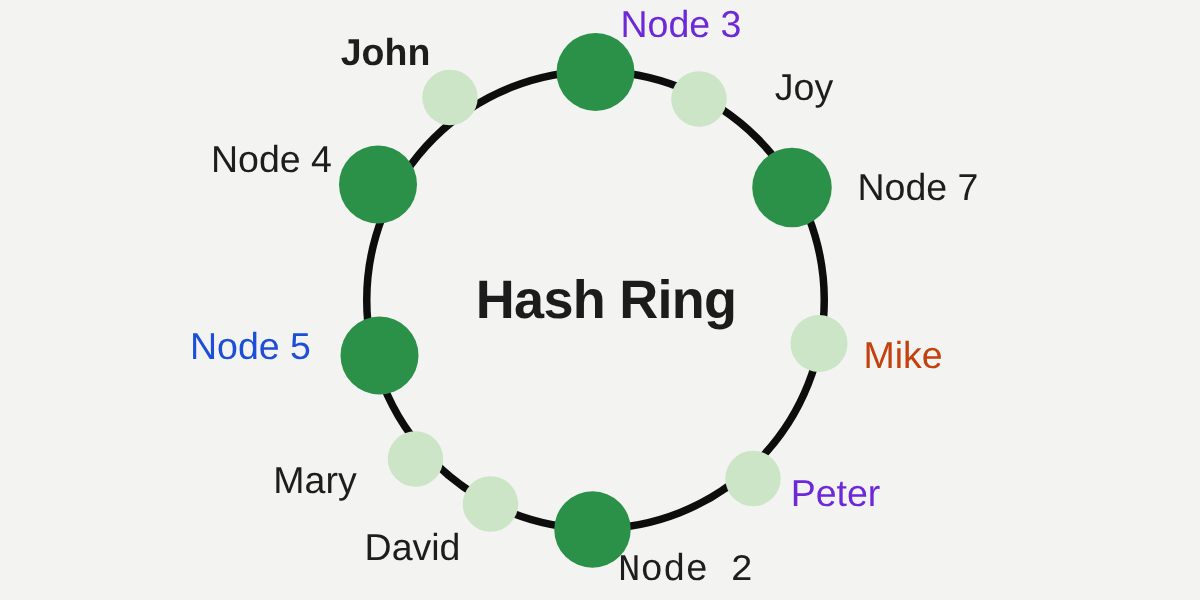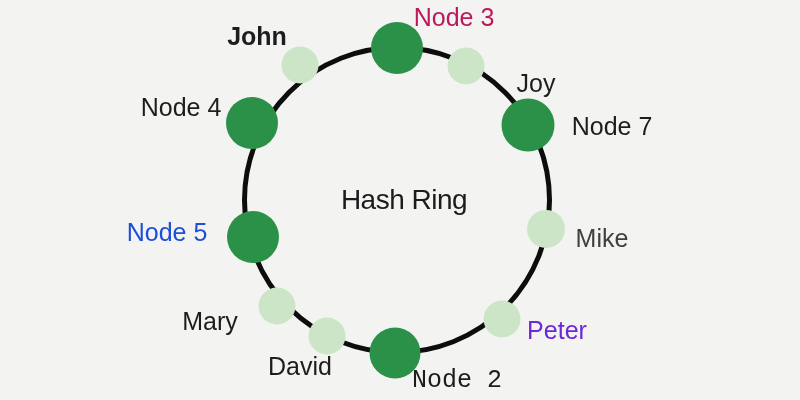--- a/index.html
+++ b/index.html
@@ -21,22 +21,22 @@
     position: absolute;
     left: 0;
     top: 0;
     width: 800px;
     height: 400px;
     display: block;
   }
   .center-title {
     position: absolute;
     transform: translate(-50%, -50%);
-    font-size: 28px;
-    font-weight: 400;
+    font-size: 36px;
+    font-weight: 700;
     color: #1c1c1c;
     white-space: nowrap;
     letter-spacing: -0.5px;
   }
   .point-label {
     position: absolute;
     transform: translate(-50%, -50%);
     font-size: 25px;
     font-weight: 400;
     color: #1d1d1d;
@@ -56,25 +56,25 @@
       <circle cx="502" cy="319" r="18.5" fill="#cbe5c6"></circle>
       <circle cx="395" cy="353" r="25.5" fill="#2b9148"></circle>
       <circle cx="327" cy="336" r="18.5" fill="#cbe5c6"></circle>
       <circle cx="277" cy="306" r="18.5" fill="#cbe5c6"></circle>
       <circle cx="253" cy="237" r="26" fill="#2b9148"></circle>
       <circle cx="252" cy="123" r="26" fill="#2b9148"></circle>
       <circle cx="300" cy="65" r="18.5" fill="#cbe5c6"></circle>
     </svg>
   <div class="center-title" style="left: 404px; top: 200px;">Hash Ring</div>
   <div>
-      <div class="point-label" style="left: 454px; top: 17px; color: #be185d;">Node 3</div>
-      <div class="point-label" style="left: 536px; top: 59px; color: rgb(29, 29, 29); margin-top: 24px;">Joy</div>
+      <div class="point-label" style="left: 454px; top: 17px; color: #6d28d9;">Node 3</div>
+      <div class="point-label" style="left: 536px; top: 59px; color: rgb(29, 29, 29);">Joy</div>
       <div class="point-label" style="left: 612px; top: 126px; color: rgb(29, 29, 29);">Node 7</div>
-      <div class="point-label" style="left: 602px; top: 238px; color: #404040;">Mike</div>
+      <div class="point-label" style="left: 602px; top: 238px; color: #c2410c;">Mike</div>
       <div class="point-label" style="left: 557px; top: 330px; color: #6d28d9;">Peter</div>
       <div class="point-label" style="left: 457px; top: 380px; color: rgb(29, 29, 29); font-family: Liberation Mono, monospace;">Node 2</div>
-      <div class="point-label" style="left: 275px; top: 366px; color: rgb(29, 29, 29); margin-left: 25px;">David</div>
+      <div class="point-label" style="left: 275px; top: 366px; color: rgb(29, 29, 29);">David</div>
       <div class="point-label" style="left: 210px; top: 321px; color: rgb(29, 29, 29);">Mary</div>
       <div class="point-label" style="left: 167px; top: 232px; color: #1d4ed8; text-align: right;">Node 5</div>
       <div class="point-label" style="left: 181px; top: 107px; color: rgb(29, 29, 29);">Node 4</div>
       <div class="point-label" style="left: 257px; top: 36px; color: rgb(29, 29, 29); font-weight: bold;">John</div>
     </div>
 </div>
 
 </body></html>

